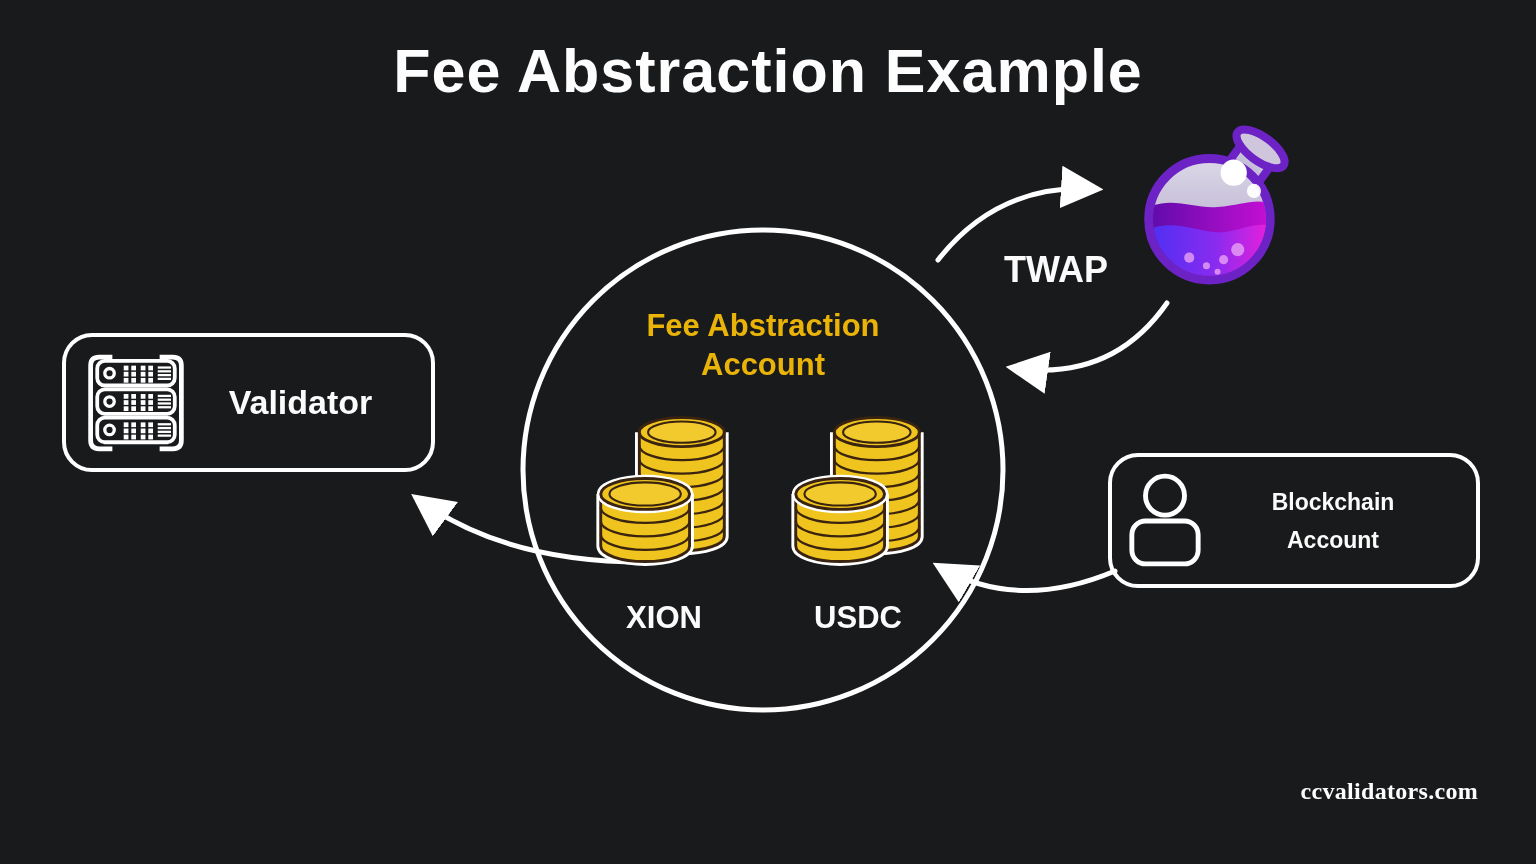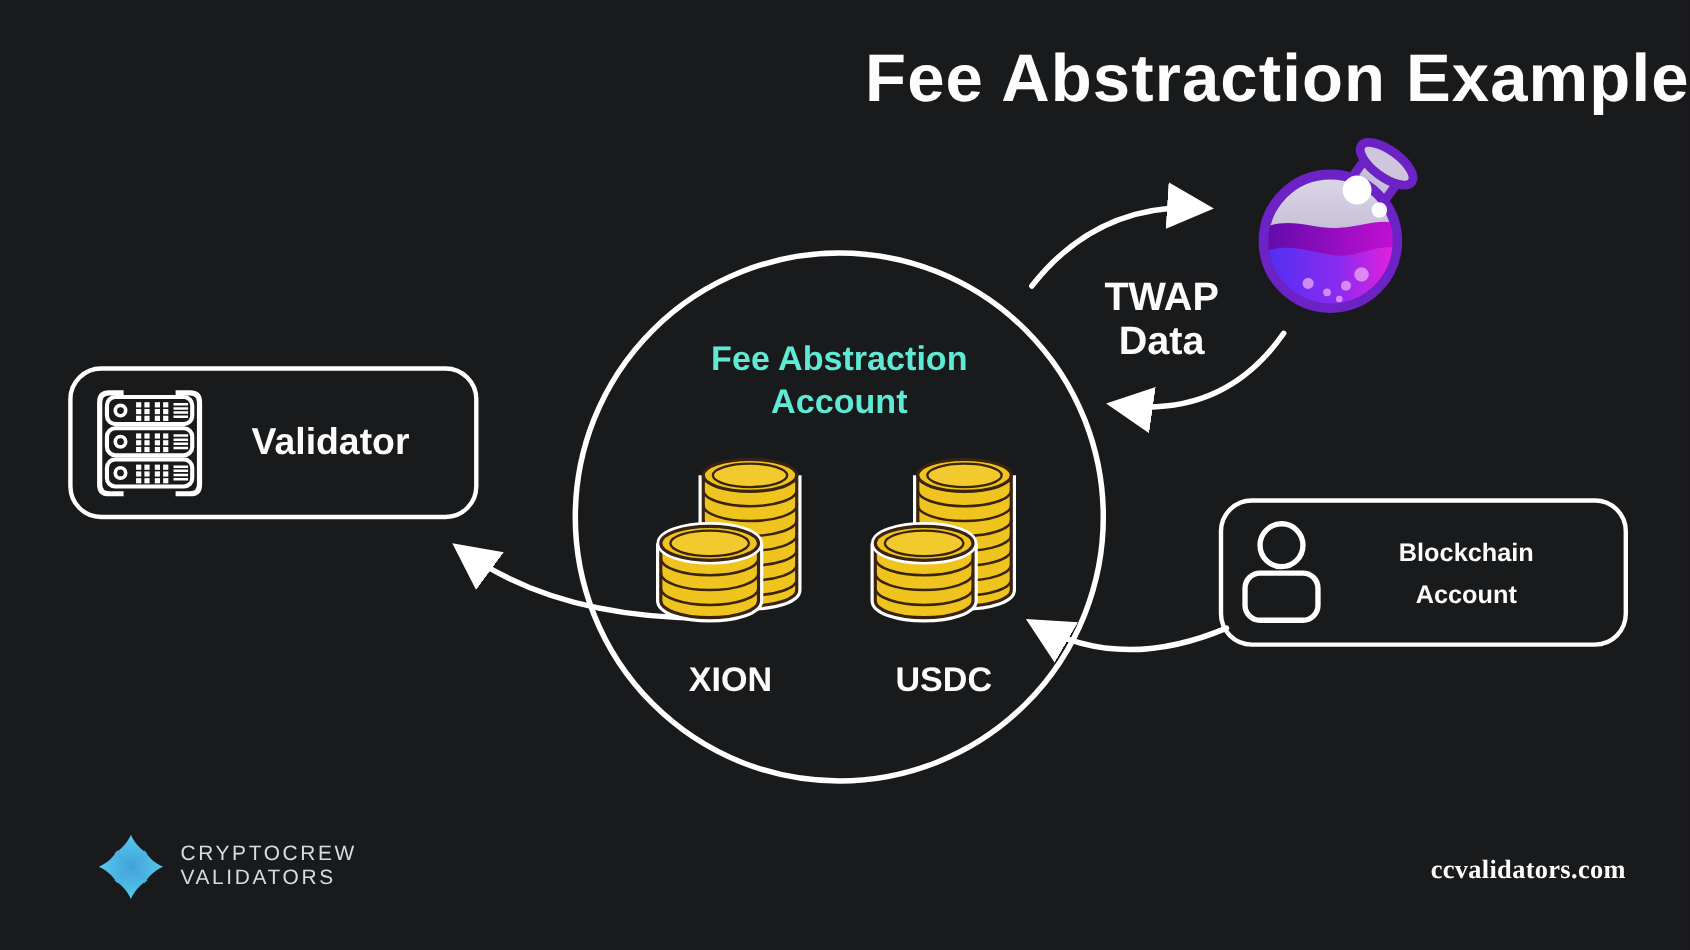--- a/index.html
+++ b/index.html
@@ -5,36 +5,36 @@
   html,body{margin:0;padding:0;background:#191a1c;}
   #canvas{
     position:relative;width:1536px;height:864px;overflow:hidden;
     background:#191a1c;color:#fff;
     font-family:"Liberation Sans", sans-serif;
   }
   .abs{position:absolute;}
   .layer{position:absolute;left:0;top:0;width:1536px;height:864px;}
 
   .page-title{
-    left:0;top:36px;width:1536px;text-align:right;
+    left:0;top:36px;width:1536px;text-align:center;
     font-size:61px;font-weight:700;letter-spacing:1px;color:#fdfdfd;
   }
 
   .node-box{
     box-sizing:border-box;border:4px solid #fff;border-radius:30px;
     display:flex;align-items:center;background:transparent;
   }
   .validator-box{left:62px;top:333px;width:373px;height:139px;padding:15px 18px;}
   .account-box{left:1108px;top:453px;width:372px;height:135px;padding:0 14px;}
   .node-label{font-size:34px;font-weight:600;color:#fbfbfb;flex:1;text-align:center;}
   .node-label.two-line{font-size:23px;line-height:38px;}
 
   .module-label{
     left:523px;top:306px;width:480px;text-align:center;
-    font-size:31px;line-height:39px;font-weight:600;color:#5eead4;
+    font-size:31px;line-height:39px;font-weight:600;color:#eab308;
   }
   .coin-label{
     top:600px;width:160px;text-align:center;
     font-size:31px;font-weight:600;color:#fbfbfb;
   }
   .coin-label.xion{left:584px;}
   .coin-label.usdc{left:778px;}
 
   .twap-label{
     left:956px;top:250px;width:200px;text-align:center;
@@ -210,21 +210,20 @@
       <ellipse cx="54" cy="84" rx="46" ry="16" fill="#f0c41e" stroke="#3a2410" stroke-width="3"></ellipse>
       <ellipse cx="54" cy="84" rx="37" ry="12" fill="#f3ca2e" stroke="#3a2410" stroke-width="2.2"></ellipse>
     </g>
   </svg>
 
   <div class="abs coin-label xion">XION</div>
   <div class="abs coin-label usdc">USDC</div>
 
   <div class="abs twap-label">
     <div>TWAP</div>
-    <div>Data</div>
   </div>
 
   <svg class="abs" style="left:1130px;top:108px;" width="168" height="182" viewBox="0 0 165 180">
     <defs>
       <linearGradient id="glassGrad" x1="0" y1="0" x2="0" y2="1">
         <stop offset="0" stop-color="#ddd8e8"></stop>
         <stop offset="1" stop-color="#a79cc3"></stop>
       </linearGradient>
       <linearGradient id="liquidGrad" x1="0" y1="0" x2="1" y2="0">
         <stop offset="0" stop-color="#4930f2"></stop>
@@ -263,36 +262,16 @@
     <svg width="78" height="98" viewBox="0 0 80 100">
       <circle cx="40" cy="24" r="20" fill="none" stroke="#fff" stroke-width="5"></circle>
       <rect x="6" y="50" width="68" height="44" rx="14" fill="none" stroke="#fff" stroke-width="5"></rect>
     </svg>
     <div class="node-label two-line">
       <div>Blockchain</div>
       <div>Account</div>
     </div>
   </div>
 
-  <div class="abs footer-brand">
-    <svg width="62" height="62" viewBox="0 0 70 70">
-      <defs>
-        <linearGradient id="logoGrad" gradientUnits="userSpaceOnUse" x1="35" y1="0" x2="35" y2="70">
-          <stop offset="0" stop-color="#55cdea"></stop>
-          <stop offset="1" stop-color="#2e77d0"></stop>
-        </linearGradient>
-      </defs>
-      <g fill="url(#logoGrad)">
-        <path d="M35 2 C 39 11 45 17 52 21 C 44 25 38 31 35 41 C 32 31 26 25 18 21 C 25 17 31 11 35 2 Z"></path>
-        <path transform="rotate(90 35 35)" d="M35 2 C 39 11 45 17 52 21 C 44 25 38 31 35 41 C 32 31 26 25 18 21 C 25 17 31 11 35 2 Z"></path>
-        <path transform="rotate(180 35 35)" d="M35 2 C 39 11 45 17 52 21 C 44 25 38 31 35 41 C 32 31 26 25 18 21 C 25 17 31 11 35 2 Z"></path>
-        <path transform="rotate(270 35 35)" d="M35 2 C 39 11 45 17 52 21 C 44 25 38 31 35 41 C 32 31 26 25 18 21 C 25 17 31 11 35 2 Z"></path>
-      </g>
-    </svg>
-    <div class="brand-text">
-      <div class="brand-line">CRYPTOCREW</div>
-      <div class="brand-line">VALIDATORS</div>
-    </div>
-  </div>
 
   <div class="abs website">ccvalidators.com</div>
 
 </div>
 
 </body></html>

